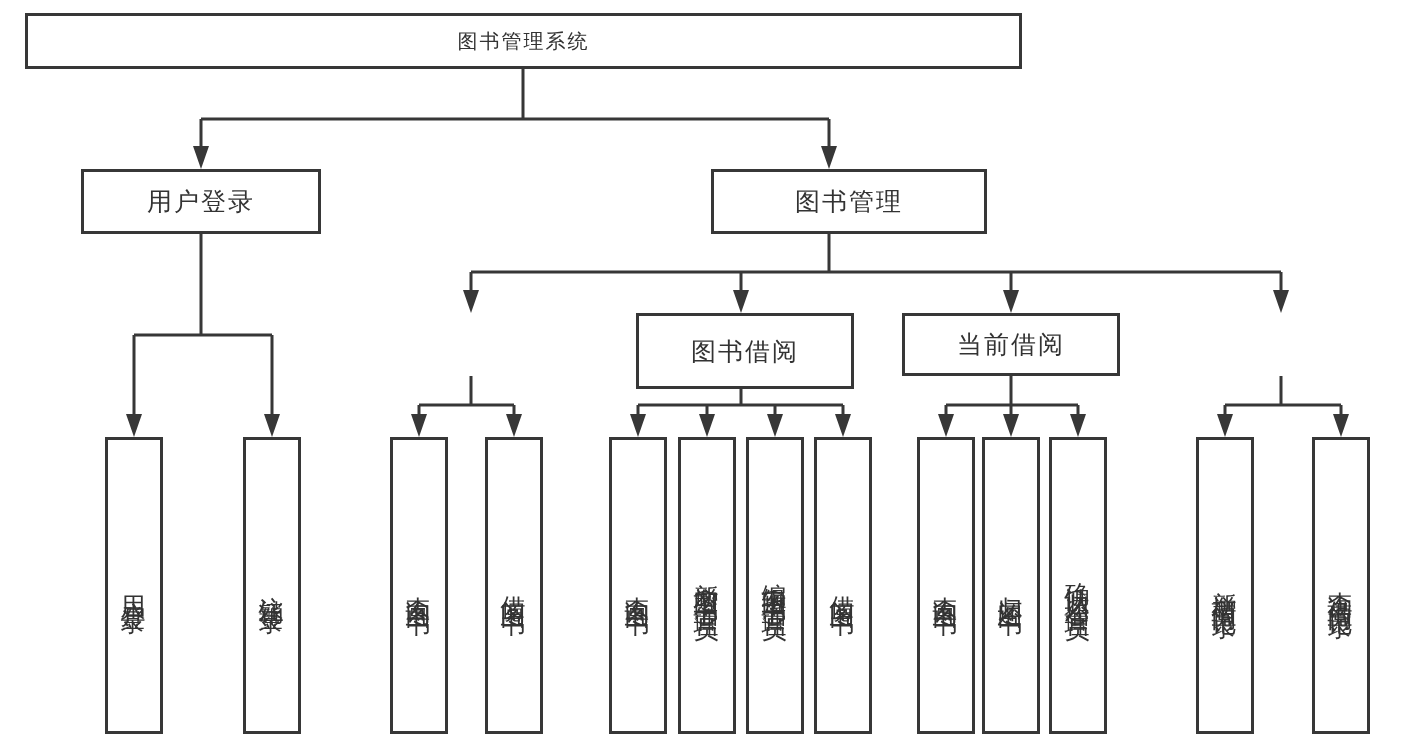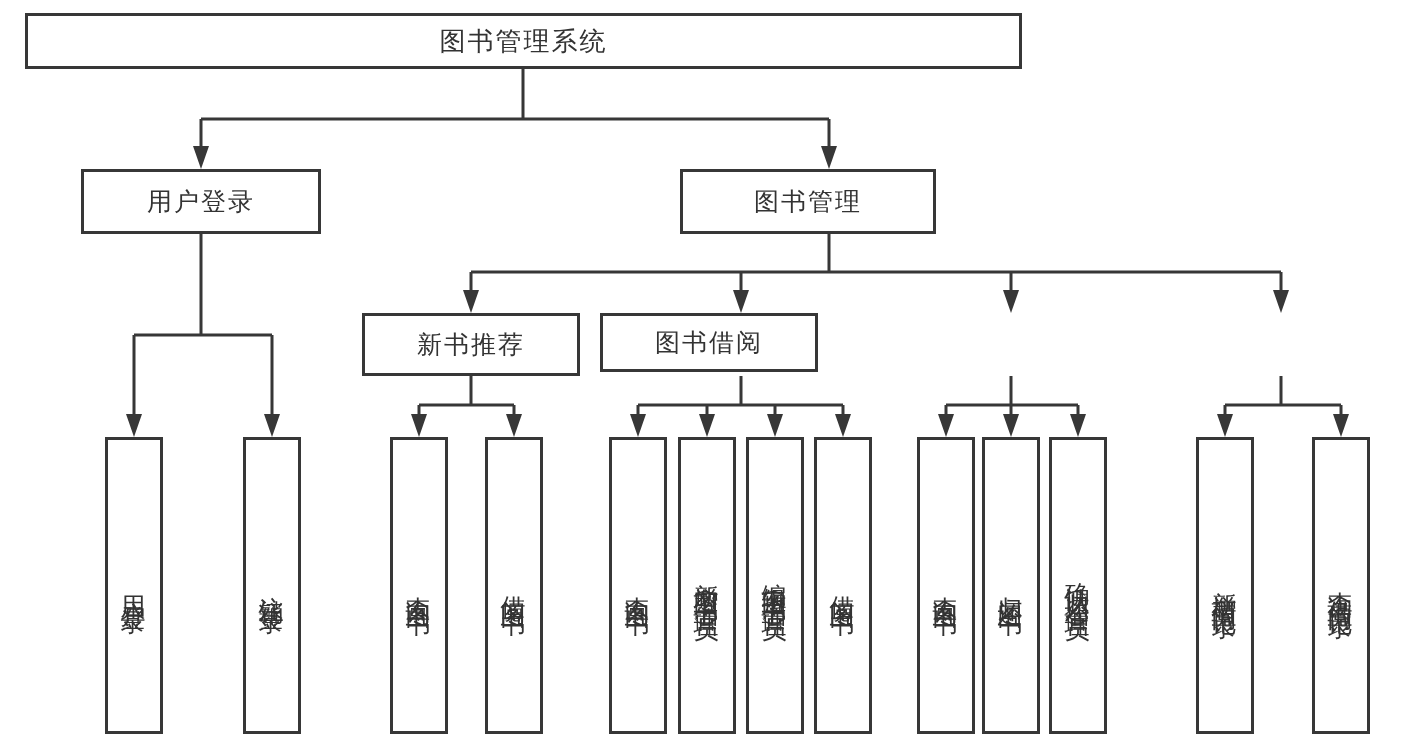--- a/index.html
+++ b/index.html
@@ -22,21 +22,21 @@
   .box{
     position:absolute;
     box-sizing:border-box;
     background:var(--background);
     border:3px solid var(--line);
     color:var(--text);
     display:flex;align-items:center;justify-content:center;
     white-space:nowrap;
   }
   .hbox{font-size:25px;letter-spacing:2px;}
-  .rootbox{font-size:26px;letter-spacing:2px;text-align:right;}
+  .rootbox{font-size:20px;letter-spacing:2px;text-align:right;}
   .vbox{
     font-size:25px;
     letter-spacing:5px;
     writing-mode:vertical-rl;
     text-orientation:mixed;
   }
   .watermark{
     position:absolute;
     right:5px;top:717px;
     font-size:21px;
@@ -96,24 +96,24 @@
     <g>
       <path class="wire" d="M1281,376 V405 M1225,405 H1341 M1225,405 V416 M1341,405 V416"></path>
       <polygon class="arrow" points="1217,414 1233,414 1225,437"></polygon>
       <polygon class="arrow" points="1333,414 1349,414 1341,437"></polygon>
     </g>
   </svg>
 
   <div class="box hbox rootbox" style="left:25px;top:13px;width:997px;height:56px">图书管理系统</div>
 
   <div class="box hbox" style="left:81px;top:169px;width:240px;height:65px">用户登录</div>
-  <div class="box hbox" style="left:680px;top:169px;width:256px;height:65px">图书管理</div>
+  <div class="box hbox" style="left:711px;top:169px;width:276px;height:65px">图书管理</div>
 
-  <div class="box hbox" style="left:362px;top:313px;width:218px;height:63px">新书推荐</div>
-  <div class="box hbox" style="left:600px;top:313px;width:218px;height:59px">图书借阅</div>
+  <div class="box hbox" style="left:636px;top:313px;width:218px;height:76px">图书借阅</div>
+  <div class="box hbox" style="left:902px;top:313px;width:218px;height:63px">当前借阅</div>
 
   <div class="box vbox" style="left:105px;top:437px;width:58px;height:297px">用户登录</div>
   <div class="box vbox" style="left:243px;top:437px;width:58px;height:297px">注销登录</div>
 
   <div class="box vbox" style="left:390px;top:437px;width:58px;height:297px">查询图书</div>
   <div class="box vbox" style="left:485px;top:437px;width:58px;height:297px">借阅图书</div>
 
   <div class="box vbox" style="left:609px;top:437px;width:58px;height:297px">查询图书</div>
   <div class="box vbox" style="left:678px;top:437px;width:58px;height:297px">新增图书（管理员）</div>
   <div class="box vbox" style="left:746px;top:437px;width:58px;height:297px">编辑图书（管理员）</div>

